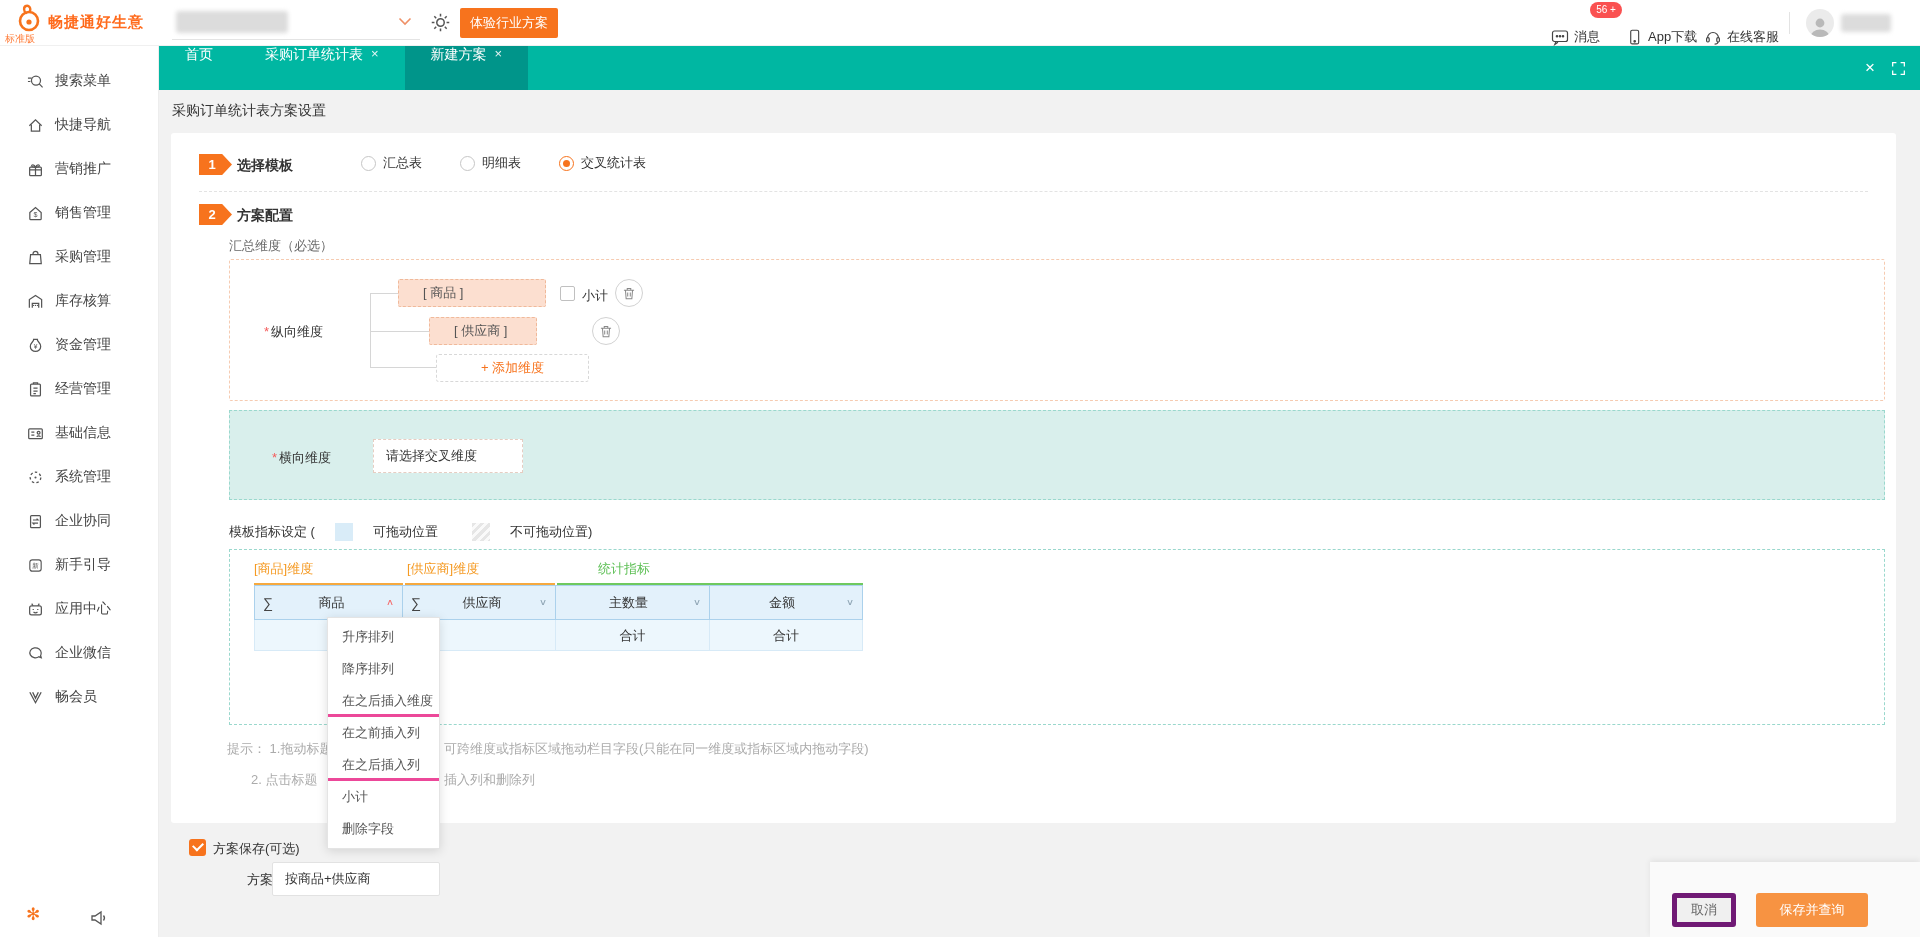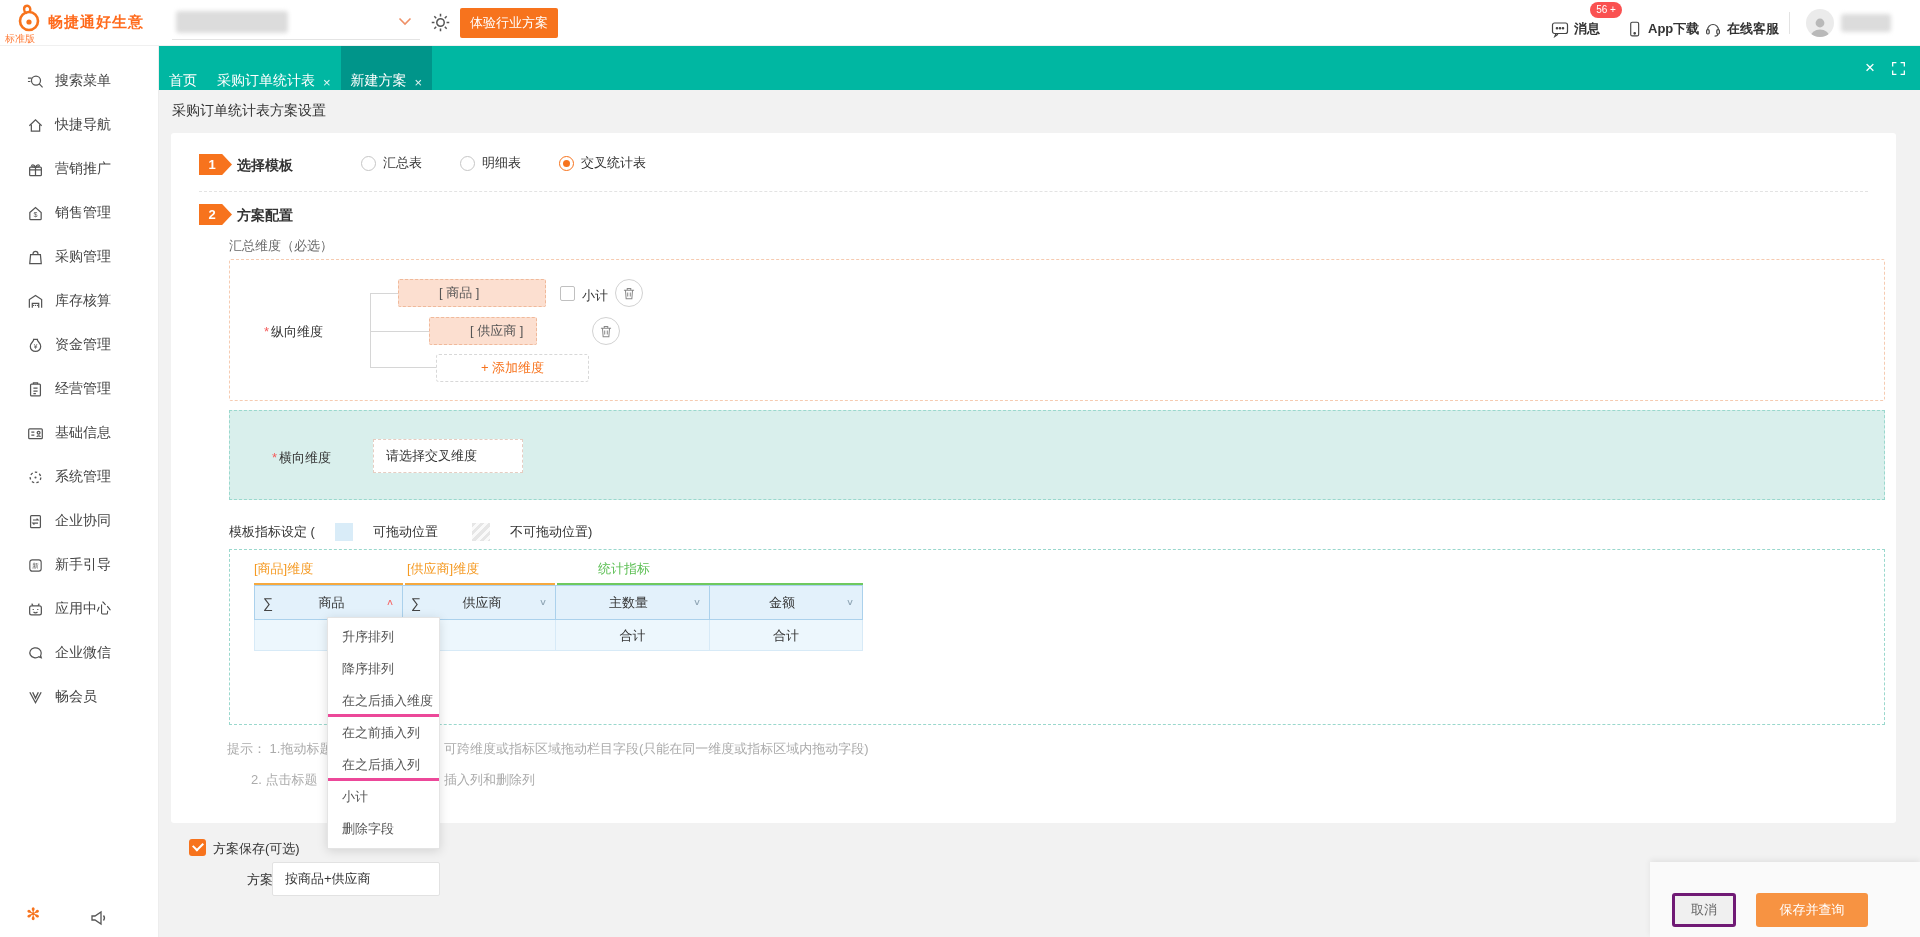--- a/index.html
+++ b/index.html
@@ -12,34 +12,34 @@
   svg { display:block; }
   .abs { position:absolute; }
 
   
   .topbar { position:absolute; left:0; top:0; width:1920px; height:46px; background:#fff; border-bottom:1px solid #f0f0f0; z-index:5; }
   .logo-title { position:absolute; left:48px; top:13px; color:#ff6a1b; font-size:15px; font-weight:bold; letter-spacing:1px; }
   .logo-edition { position:absolute; left:5px; top:32px; color:#ff7d3a; font-size:10px; }
   .blur { background:#dcdcdc; border-radius:3px; filter:blur(2px); }
   .sel-underline { position:absolute; left:172px; top:39px; width:248px; height:1px; background:#e4e4e4; }
   .exp-btn { position:absolute; left:460px; top:8px; width:98px; height:30px; background:#f7731d; color:#fff; font-size:13px; border:none; border-radius:2px; cursor:pointer; }
-  .top-item { position:absolute; top:20px; display:flex; gap:5px; color:#333; font-size:13px; cursor:pointer;font-weight:bold; }
+  .top-item { position:absolute; top:28px; display:flex; gap:5px; color:#333; font-size:13px; cursor:pointer; }
   .badge { position:absolute; left:1590px; top:2px; min-width:32px; height:16px; background:#fa5151; color:#fff; font-size:10px; border-radius:8px; line-height:16px; text-align:center; padding:0 4px; }
   .top-divider { position:absolute; left:1789px; top:12px; width:1px; height:22px; background:#e3e3e3; }
   .avatar { position:absolute; left:1806px; top:9px; width:28px; height:28px; border-radius:50%; background:#ebebeb; overflow:hidden; display:flex; align-items:flex-end; justify-content:center; }
 
   
   .sidebar { position:absolute; left:0; top:46px; width:159px; bottom:0; background:#fff; border-right:1px solid #ededed; z-index:4; }
   .side-item { display:flex; align-items:center; gap:11px; height:44px; padding-left:27px; color:#454545; font-size:14px; cursor:pointer; }
   .side-bottom-star { position:absolute; left:26px; bottom:12px; color:#f7731d; font-size:17px; cursor:pointer; }
   .side-bottom-horn { position:absolute; left:90px; bottom:11px; cursor:pointer; }
 
   
   .tabbar { position:absolute; left:159px; top:46px; width:1761px; height:44px; background:#00b7a2; display:flex; align-items:stretch; z-index:3; }
-  .tab { display:flex; align-items:flex-end; gap:8px; padding:0 10px; color:#fff; font-size:14px; cursor:pointer; }
+  .tab { display:flex; align-items:flex-start; gap:8px; padding:0 26px; color:#fff; font-size:14px; cursor:pointer; }
   .tab.active { background:#00958a; }
   .tab .x { font-size:13px; opacity:.9; }
   .tabbar-right { position:absolute; right:14px; top:0; height:44px; display:flex; align-items:center; gap:16px; color:#fff; }
   .tabbar-right .x { font-size:17px; cursor:pointer; }
 
   
   .crumb { position:absolute; left:172px; top:102px; font-size:14px; color:#333; }
 
   
   .card { position:absolute; left:171px; top:133px; width:1725px; height:690px; background:#fff; border-radius:3px; z-index:1; }
@@ -51,21 +51,21 @@
   .radio-opt { display:flex; align-items:center; gap:7px; cursor:pointer; color:#333; }
   .radio { width:15px; height:15px; border:1px solid #c6c6c6; border-radius:50%; background:#fff; position:relative; }
   .radio.on { border-color:#f7731d; }
   .radio.on::after { content:""; position:absolute; left:3px; top:3px; width:7px; height:7px; border-radius:50%; background:#f7731d; }
 
   
   .peach-box { position:absolute; left:58px; top:126px; width:1656px; height:142px; border:1px dashed #f6cbb1; border-radius:2px; background:#fff; }
   .req-star { color:#f45b5b; margin-right:2px; }
   .tree-v { position:absolute; left:140px; top:33px; height:74px; border-left:1px solid #d6d6d6; }
   .tree-h { position:absolute; border-top:1px solid #d6d6d6; }
-  .dim-chip { position:absolute; height:28px; background:#fcdfd0; border:1px dashed #f0b99a; border-radius:2px; line-height:26px; padding-left:40px; color:#555; cursor:grab; }
+  .dim-chip { position:absolute; height:28px; background:#fcdfd0; border:1px dashed #f0b99a; border-radius:2px; line-height:26px; padding-left:24px; color:#555; cursor:grab; }
   .cb { width:15px; height:15px; border:1px solid #c0c0c0; border-radius:2px; background:#fff; cursor:pointer; }
   .trash-btn { position:absolute; width:28px; height:28px; border:1px solid #d2d2d2; border-radius:50%; background:#fff; display:flex; align-items:center; justify-content:center; cursor:pointer; }
   .add-dim { position:absolute; left:206px; top:94px; width:153px; height:28px; border:1px dashed #d8d8d8; border-radius:3px; background:#fff; color:#f7731d; text-align:center; line-height:26px; cursor:pointer; }
 
   
   .teal-band { position:absolute; left:58px; top:277px; width:1656px; height:90px; background:#d9efec; border:1px dashed #9ad8cd; }
   .cross-input { position:absolute; left:143px; top:28px; width:150px; height:34px; background:#fff; border:1px dashed #e6cdc2; line-height:32px; padding-left:12px; color:#333; cursor:pointer; }
 
   
   .legend-row { position:absolute; left:58px; top:390px; display:flex; align-items:center; gap:20px; color:#333; }
@@ -102,21 +102,21 @@
 
   
   .cb-on { position:absolute; width:17px; height:17px; background:#f7731d; border-radius:3px; cursor:pointer; }
   .cb-on::after { content:""; position:absolute; left:4px; top:3px; width:8px; height:5px; border-left:2px solid #fff; border-bottom:2px solid #fff; transform:rotate(-45deg); }
   .save-label { position:absolute; left:213px; top:840px; color:#333; }
   .name-label { position:absolute; left:247px; top:871px; color:#333; }
   .name-input { position:absolute; left:272px; top:862px; width:168px; height:34px; border:1px solid #e2e2e2; border-radius:2px; background:#fff; padding-left:12px; font-size:13px; color:#333; font-family:inherit; }
 
   
   .footer-panel { position:absolute; left:1650px; top:862px; width:270px; height:75px; background:#fafafa; box-shadow:0 -2px 6px rgba(0,0,0,.07); z-index:10; }
-  .btn-cancel { position:absolute; left:22px; top:31px; width:64px; height:34px; background:#f0f0f0; border:3px solid #701a75; border-radius:3px; color:#666; font-size:13px; cursor:pointer; }
+  .btn-cancel { position:absolute; left:22px; top:31px; width:64px; height:34px; background:#f0f0f0; border:5px solid #701a75; border-radius:3px; color:#666; font-size:13px; cursor:pointer; }
   .btn-primary { position:absolute; left:106px; top:31px; width:112px; height:34px; background:#f79342; border:none; border-radius:3px; color:#fff; font-size:13px; cursor:pointer; }
 </style>
 </head>
 <body>
 
 <div class="screen">
 
   <div class="topbar">
     <span class="abs" style="left:14px;top:4px;">
       <svg width="30" height="30" viewBox="0 0 30 30" fill="none">

